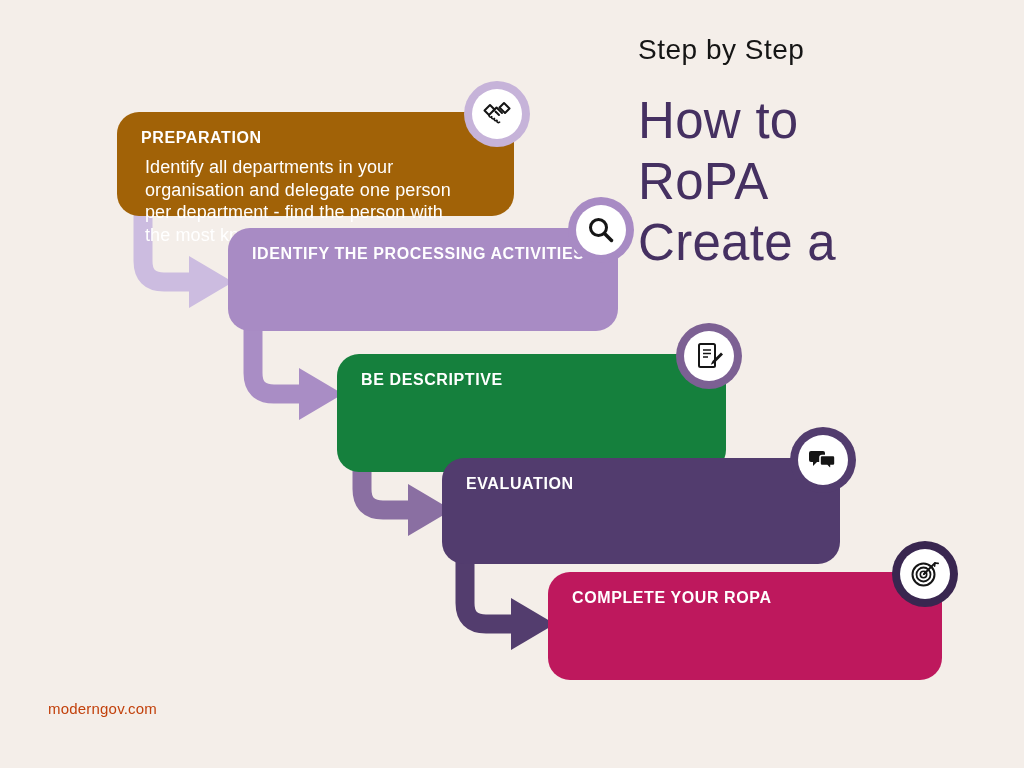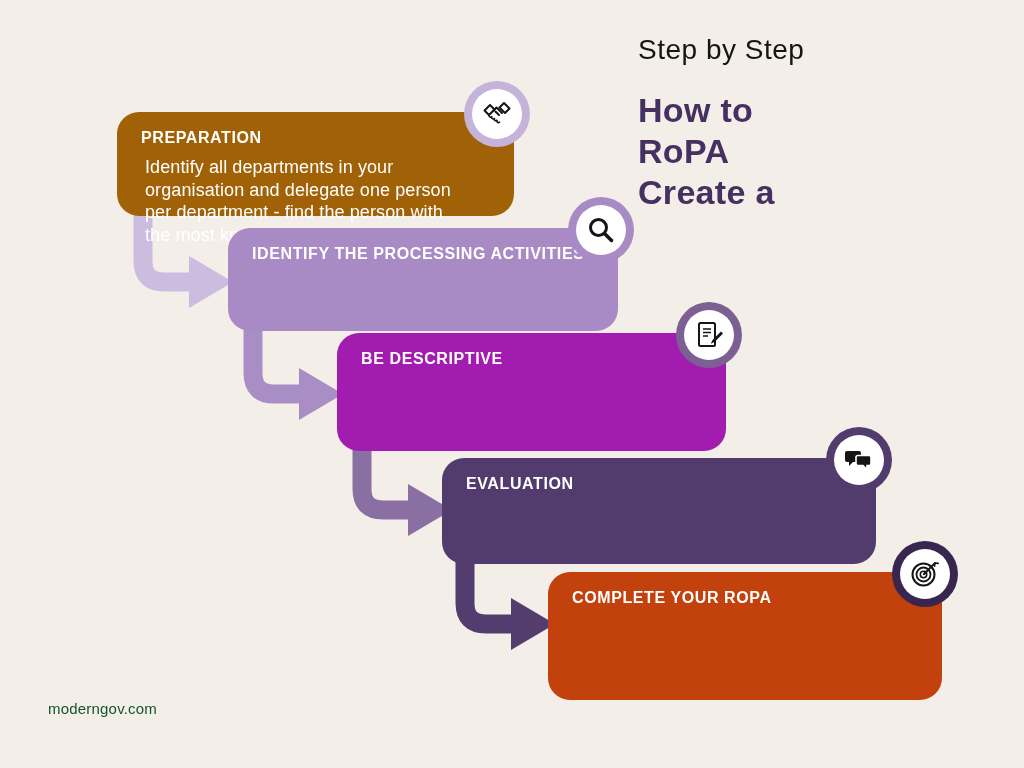--- a/index.html
+++ b/index.html
@@ -2,40 +2,40 @@
 <html><head>
 <meta charset="utf-8">
 <style>
   html,body{margin:0;padding:0;}
   body{font-family:"Liberation Sans",sans-serif;}
   .canvas{position:relative;width:1024px;height:768px;overflow:hidden;background:#f4eee9;}
 
   
   .header{position:absolute;top:34px;right:46px;width:340px;text-align:left;}
   .eyebrow{font-size:28px;font-weight:400;color:#151515;letter-spacing:.5px;margin:0 4px 24px 0;}
-  .title{margin:0;font-size:34px;font-weight:700;color:#453061;line-height:1.2;letter-spacing:.3px;}
+  .title{margin:0;font-size:51px;font-weight:400;color:#453061;line-height:1.2;letter-spacing:.3px;}
   .title span{display:block;}
 
   
   .card{position:absolute;border-radius:22px;color:#ffffff;box-sizing:border-box;
         padding:17px 44px 0 24px;}
   .card h2{margin:0 0 9px 0;font-size:16px;font-weight:700;letter-spacing:.6px;white-space:nowrap;}
   .card p{margin:4px;font-size:18px;line-height:1.26;letter-spacing:.1px;}
 
   
   .badge{position:absolute;top:-31px;right:-16px;width:66px;height:66px;border-radius:50%;
          display:flex;align-items:center;justify-content:center;}
   .badge-inner{width:50px;height:50px;border-radius:50%;background:#ffffff;
                display:flex;align-items:center;justify-content:center;}
 
   
   .arrow{position:absolute;width:110px;height:110px;overflow:visible;}
 
   
-  .footer{position:absolute;left:48px;top:700px;font-size:15px;font-weight:500;color:#14532d;letter-spacing:.2px;}
+  .footer{position:absolute;left:48px;top:700px;font-size:15px;font-weight:500;color:#c2410c;letter-spacing:.2px;}
 </style>
 </head>
 <body>
 
 <div class="canvas" style="background-color: rgb(244, 238, 233);">
 
   <svg class="arrow" style="left:133px;top:206px;" viewBox="0 0 110 110">
     <path d="M10 0 V55 Q10 76 31 76 H60" fill="none" stroke-width="19" style="stroke: rgb(204, 188, 224);"></path>
     <polygon points="56,50 100,76 56,102" style="fill: rgb(204, 188, 224);"></polygon>
   </svg>
@@ -75,46 +75,46 @@
       <div class="badge-inner">
         <svg width="32" height="32" viewBox="0 0 32 32">
           <circle cx="13.5" cy="13.5" r="8" fill="none" stroke="#151515" stroke-width="3"></circle>
           <path d="M19.5 19.5 L26.5 26.5" stroke="#151515" stroke-width="3.5" stroke-linecap="round"></path>
         </svg>
       </div>
     </div>
     <h2>IDENTIFY THE PROCESSING ACTIVITIES</h2>
   </section>
 
-  <section class="card" style="left: 337px; top: 333px; width: 389px; height: 118px; background-color: #a21caf;">
+  <section class="card" style="left: 337px; top: 354px; width: 389px; height: 118px; background-color: #15803d;">
     <div class="badge" style="background-color: rgb(124, 96, 147);">
       <div class="badge-inner">
         <svg width="32" height="32" viewBox="0 0 32 32">
           <rect x="6" y="4" width="16" height="23" rx="1.5" fill="none" stroke="#151515" stroke-width="2"></rect>
           <path d="M10 10 h8 M10 13.5 h8 M10 17 h5" stroke="#151515" stroke-width="1.7"></path>
           <path d="M28 12.5 l2 2 -8.5 8.5 -3.7 1.7 1.7 -3.7 z" fill="#151515"></path>
         </svg>
       </div>
     </div>
     <h2>BE DESCRIPTIVE</h2>
   </section>
 
-  <section class="card" style="left: 442px; top: 458px; width: 434px; height: 106px; background-color: rgb(82, 60, 110);">
+  <section class="card" style="left: 442px; top: 458px; width: 398px; height: 106px; background-color: rgb(82, 60, 110);">
     <div class="badge" style="background-color: rgb(82, 60, 110);">
       <div class="badge-inner">
         <svg width="32" height="32" viewBox="0 0 32 32">
           <path d="M4 7 h12 a2 2 0 0 1 2 2 v7 a2 2 0 0 1 -2 2 h-6 l-4 4 v-4 h-2 a2 2 0 0 1 -2 -2 v-7 a2 2 0 0 1 2 -2 z" fill="#151515"></path>
           <path d="M15 11.5 h11 a2 2 0 0 1 2 2 v6 a2 2 0 0 1 -2 2 h-2 v4 l-4 -4 h-5 a2 2 0 0 1 -2 -2 v-6 a2 2 0 0 1 2 -2 z" fill="#151515" stroke="#ffffff" stroke-width="1.6"></path>
         </svg>
       </div>
     </div>
     <h2>EVALUATION</h2>
   </section>
 
-  <section class="card" style="left: 548px; top: 572px; width: 394px; height: 128px; background-color: #c2410c;">
+  <section class="card" style="left: 548px; top: 572px; width: 394px; height: 108px; background-color: #be185d;">
     <div class="badge" style="background-color: rgb(57, 38, 80);">
       <div class="badge-inner">
         <svg width="32" height="32" viewBox="0 0 32 32">
           <circle cx="14.5" cy="16.5" r="11" fill="none" stroke="#151515" stroke-width="2"></circle>
           <circle cx="14.5" cy="16.5" r="7" fill="none" stroke="#151515" stroke-width="1.8"></circle>
           <circle cx="14.5" cy="16.5" r="3.2" fill="none" stroke="#151515" stroke-width="1.6"></circle>
           <path d="M15 16 L26 5" stroke="#151515" stroke-width="1.8" stroke-linecap="round"></path>
           <polygon points="13.5,17.5 18.5,15 16,12.5" fill="#151515"></polygon>
           <path d="M26 5 l3.2 .4 M26 5 l-.4 3.2" stroke="#151515" stroke-width="1.6" stroke-linecap="round"></path>
         </svg>

